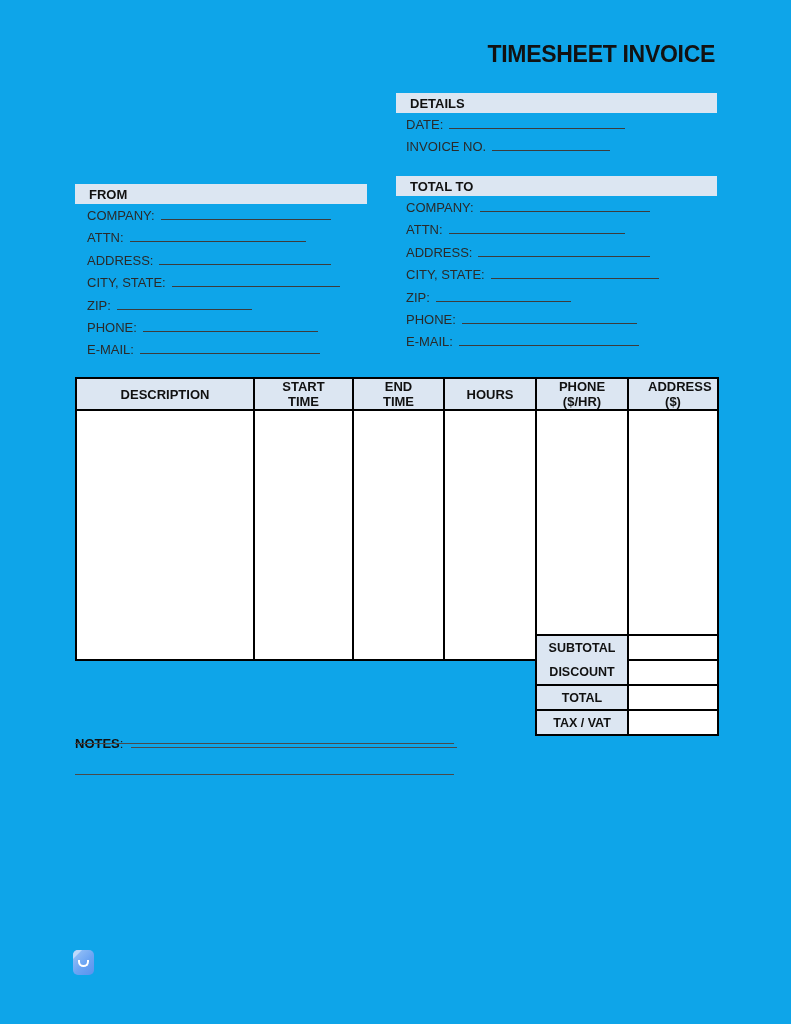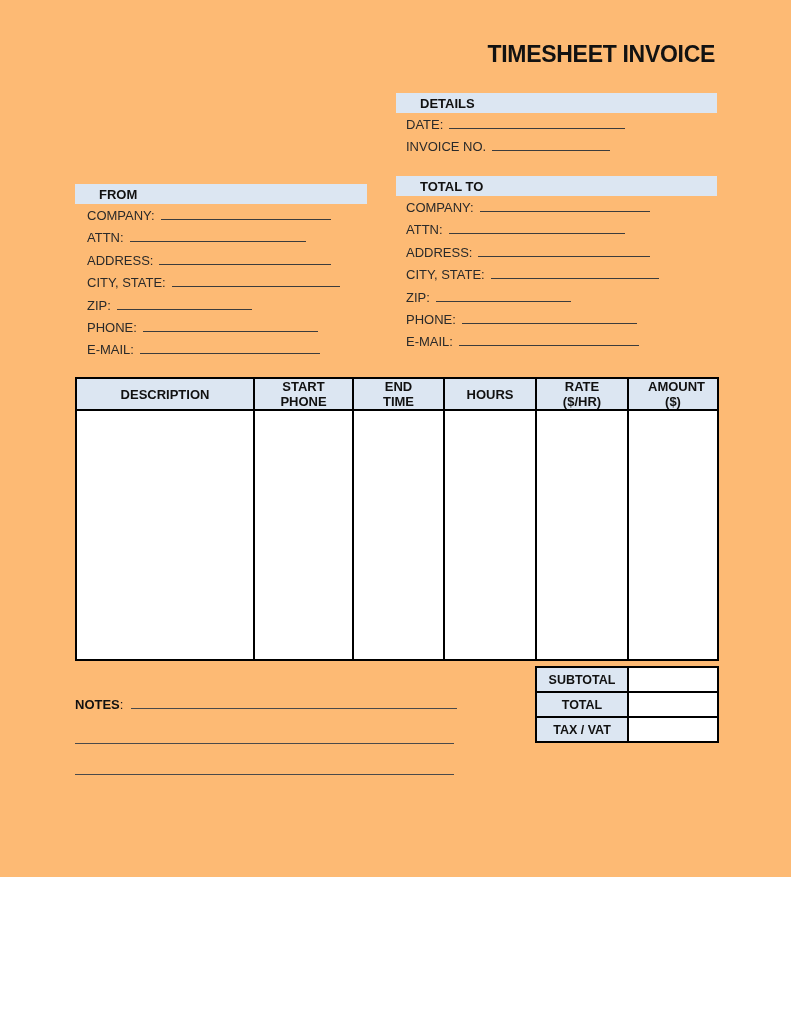--- a/index.html
+++ b/index.html
@@ -9,26 +9,26 @@
     --border-color:#000000;
     --line-color:#3c3c3c;
     --text-color:#1c1c1c;
     --logo-blue-light:#9dc6f8;
     --logo-blue:#5892ee;
     --logo-fold:#bcd9fb;
   }
   *{margin:0;padding:0;box-sizing:border-box;}
   html,body{background:#ffffff;}
   body{font-family:"Liberation Sans","DejaVu Sans",sans-serif;color:var(--text-color);}
-  .page{position:relative;width:791px;height:877px;background:#fdba74;overflow:hidden;text-decoration:underline;}
+  .page{position:relative;width:791px;height:1024px;background:#0ea5e9;overflow:hidden;text-decoration:underline;}
 
   .title{position:absolute;top:41px;right:76px;font-size:23px;font-weight:bold;letter-spacing:-0.3px;color:#121212;white-space:nowrap;}
 
   .section{position:absolute;}
-  .sec-bar{height:20px;background:var(--section-header-bg);display:flex;align-items:center;padding-left:24px;font-size:13px;font-weight:bold;color:#111;}
+  .sec-bar{height:20px;background:var(--section-header-bg);display:flex;align-items:center;padding-left:14px;font-size:13px;font-weight:bold;color:#111;}
   .fields{margin-top:4px;}
   .field-row{height:22.4px;display:flex;align-items:baseline;font-size:13px;color:#2a2a2a;white-space:nowrap;}
   .field-label{margin-right:6px;}
   .blank-line{display:inline-block;height:12px;border-bottom:1.5px solid var(--line-color);}
 
   .details{left:396px;top:93px;width:321px;}
   .details .fields{padding-left:10px;}
   .details .field-row:nth-child(1) .blank-line{width:176px;}
   .details .field-row:nth-child(2) .blank-line{width:118px;}
 
@@ -41,32 +41,32 @@
   .party .field-row:nth-child(3) .blank-line{width:172px;}
   .party .field-row:nth-child(4) .blank-line{width:168px;}
   .party .field-row:nth-child(5) .blank-line{width:135px;}
   .party .field-row:nth-child(6) .blank-line{width:175px;}
   .party .field-row:nth-child(7) .blank-line{width:180px;}
 
   .items-table{position:absolute;left:75px;top:377px;width:642px;border-collapse:collapse;table-layout:fixed;}
   .items-table th{background:var(--table-header-bg);border:2px solid var(--border-color);height:30px;font-size:13px;font-weight:bold;color:#111;padding:0 19px;}
   .items-table td{border:2px solid var(--border-color);height:250px;background:#fff;vertical-align:top;font-size:13px;}
 
-  .summary-table{position:absolute;left:535px;top:666px;width:182px;border-collapse:collapse;table-layout:fixed;}
+  .summary-table{position:absolute;left:535px;top:634px;width:182px;border-collapse:collapse;table-layout:fixed;}
   .summary-table td{height:25px;font-size:12.5px;}
   .sum-label{background:var(--summary-label-bg);font-weight:bold;text-align:center;color:#111;border-left:2px solid var(--border-color);border-right:2px solid var(--border-color);}
   .sum-label.r1{border-top:2px solid var(--border-color);border-bottom:0;}
   .sum-label.r2{border-top:0;border-bottom:0;}
   .sum-label.r3{border-top:0;border-bottom:2px solid var(--border-color);}
   .sum-label.r4{border:2px solid var(--border-color);}
   .sum-value{background:#fff;border:2px solid var(--border-color);}
 
   .notes{position:absolute;left:75px;top:697px;width:382px;font-size:13px;}
   .notes-row{display:flex;align-items:baseline;}
-  .notes-label{font-weight:bold;color:#111;}
+  .notes-label{font-weight:bold;color:#111;margin-top:39px;}
   .notes-colon{margin-right:8px;}
   .notes-row .blank-line{flex:1;border-bottom:1.5px solid #4a4a4a;}
   .note-line{position:absolute;left:0;width:379px;border-bottom:1.5px solid #4a4a4a;height:0;}
   .note-line.l2{top:46px;}
   .note-line.l3{top:77px;}
 
   .logo{position:absolute;left:73px;top:950px;width:21px;height:25px;border-radius:5px;background:linear-gradient(135deg,var(--logo-blue-light) 0%,#6ba4f3 55%,var(--logo-blue) 100%);}
   .logo-fold{position:absolute;top:0;left:0;width:9px;height:9px;background:var(--logo-fold);border-radius:5px 0 2px 0;clip-path:polygon(0 0,100% 0,0 100%);}
   .logo-smile{position:absolute;left:5px;top:10px;width:11px;height:7px;border:2px solid #ffffff;border-top:none;border-radius:0 0 9px 9px;}
 </style>
@@ -164,25 +164,25 @@
       <col style="width:178px">
         <col style="width:99px">
         <col style="width:91px">
       <col style="width:92px">
         <col style="width:92px">
         <col style="width:90px">
     </colgroup>
     <thead>
       <tr>
         <th>DESCRIPTION</th>
-        <th>START PHONE</th>
+        <th>START TIME</th>
         <th>END TIME</th>
         <th>HOURS</th>
-        <th>RATE ($/HR)</th>
-        <th>AMOUNT ($)</th>
+        <th>PHONE ($/HR)</th>
+        <th>ADDRESS ($)</th>
       </tr>
     </thead>
     <tbody>
       <tr>
         <td></td>
         <td></td>
         <td></td>
         <td></td>
         <td></td>
         <td></td>
@@ -194,20 +194,24 @@
     <colgroup>
         <col style="width:92px">
         <col style="width:90px">
       </colgroup>
     <tbody>
       <tr>
         <td class="sum-label r1">SUBTOTAL</td>
         <td class="sum-value"></td>
       </tr>
       <tr>
+        <td class="sum-label r2">DISCOUNT</td>
+        <td class="sum-value"></td>
+      </tr>
+      <tr>
         <td class="sum-label r4">TOTAL</td>
         <td class="sum-value"></td>
       </tr>
       <tr>
         <td class="sum-label r3">TAX / VAT</td>
         <td class="sum-value"></td>
       </tr>
     </tbody>
   </table>
 

